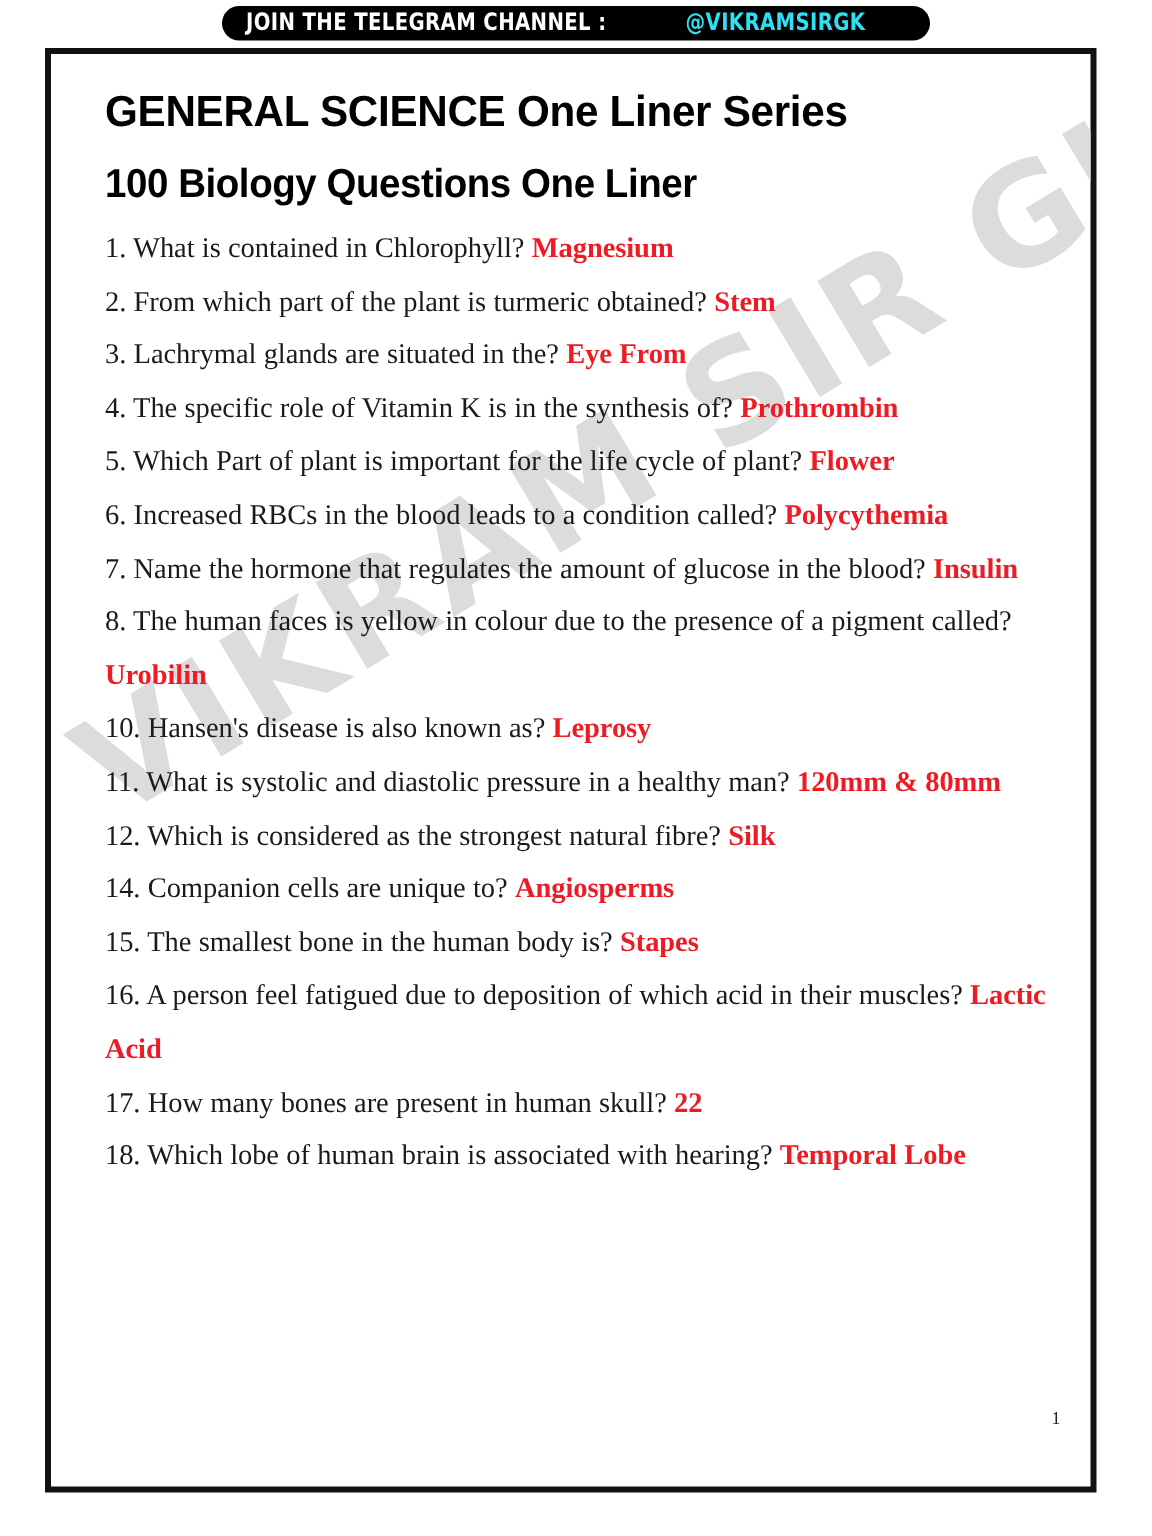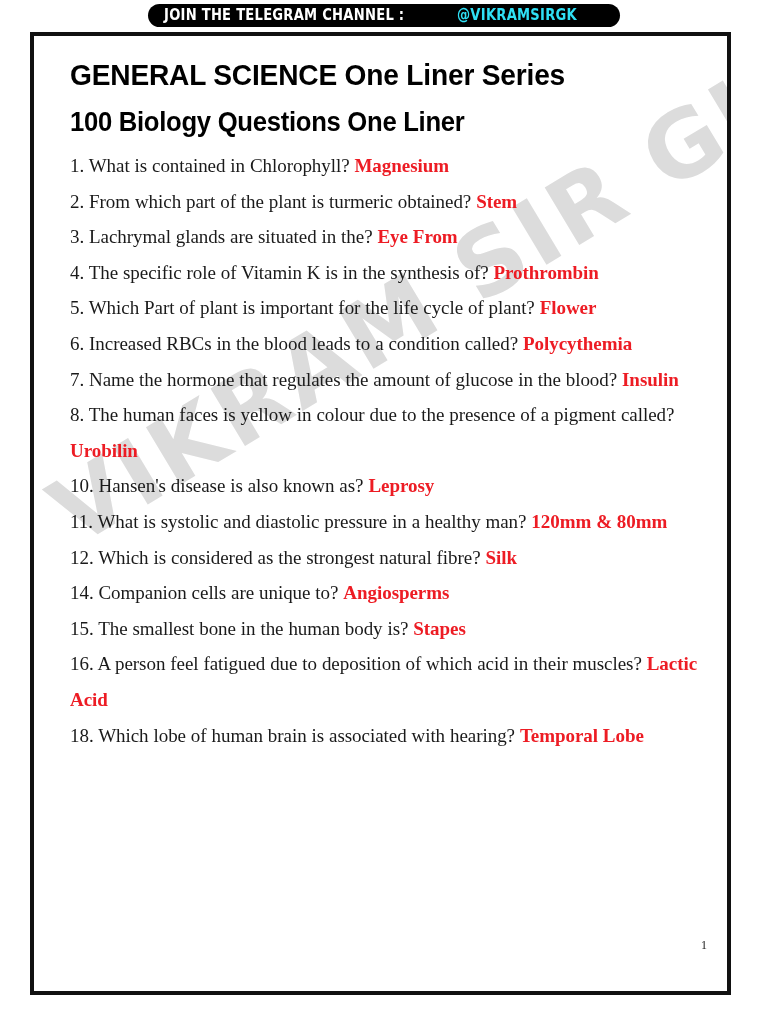--- a/index.html
+++ b/index.html
@@ -173,19 +173,20 @@
         <li class="qa-item"><span class="qa-question">5. Which Part of plant is important for the life cycle of plant? </span><span class="qa-answer">Flower</span></li>
         <li class="qa-item"><span class="qa-question">6. Increased RBCs in the blood leads to a condition called? </span><span class="qa-answer">Polycythemia</span></li>
         <li class="qa-item"><span class="qa-question">7. Name the hormone that regulates the amount of glucose in the blood? </span><span class="qa-answer">Insulin</span></li>
         <li class="qa-item"><span class="qa-question">8. The human faces is yellow in colour due to the presence of a pigment called? </span><span class="qa-answer">Urobilin</span></li>
         <li class="qa-item"><span class="qa-question">10. Hansen's disease is also known as? </span><span class="qa-answer">Leprosy</span></li>
         <li class="qa-item"><span class="qa-question">11. What is systolic and diastolic pressure in a healthy man? </span><span class="qa-answer">120mm &amp; 80mm</span></li>
         <li class="qa-item"><span class="qa-question">12. Which is considered as the strongest natural fibre? </span><span class="qa-answer">Silk</span></li>
         <li class="qa-item"><span class="qa-question">14. Companion cells are unique to? </span><span class="qa-answer">Angiosperms</span></li>
         <li class="qa-item"><span class="qa-question">15. The smallest bone in the human body is? </span><span class="qa-answer">Stapes</span></li>
         <li class="qa-item"><span class="qa-question">16. A person feel fatigued due to deposition of which acid in their muscles? </span><span class="qa-answer">Lactic Acid</span></li>
+        <li class="qa-item"><span class="qa-question">17. How many bones are present in human skull? </span><span class="qa-answer">22</span></li>
         <li class="qa-item"><span class="qa-question">18. Which lobe of human brain is associated with hearing? </span><span class="qa-answer">Temporal Lobe</span></li>
       </ol>
 
   </div>
 
   <div id="page-number">1</div>
 </div>
 
 </body></html>

